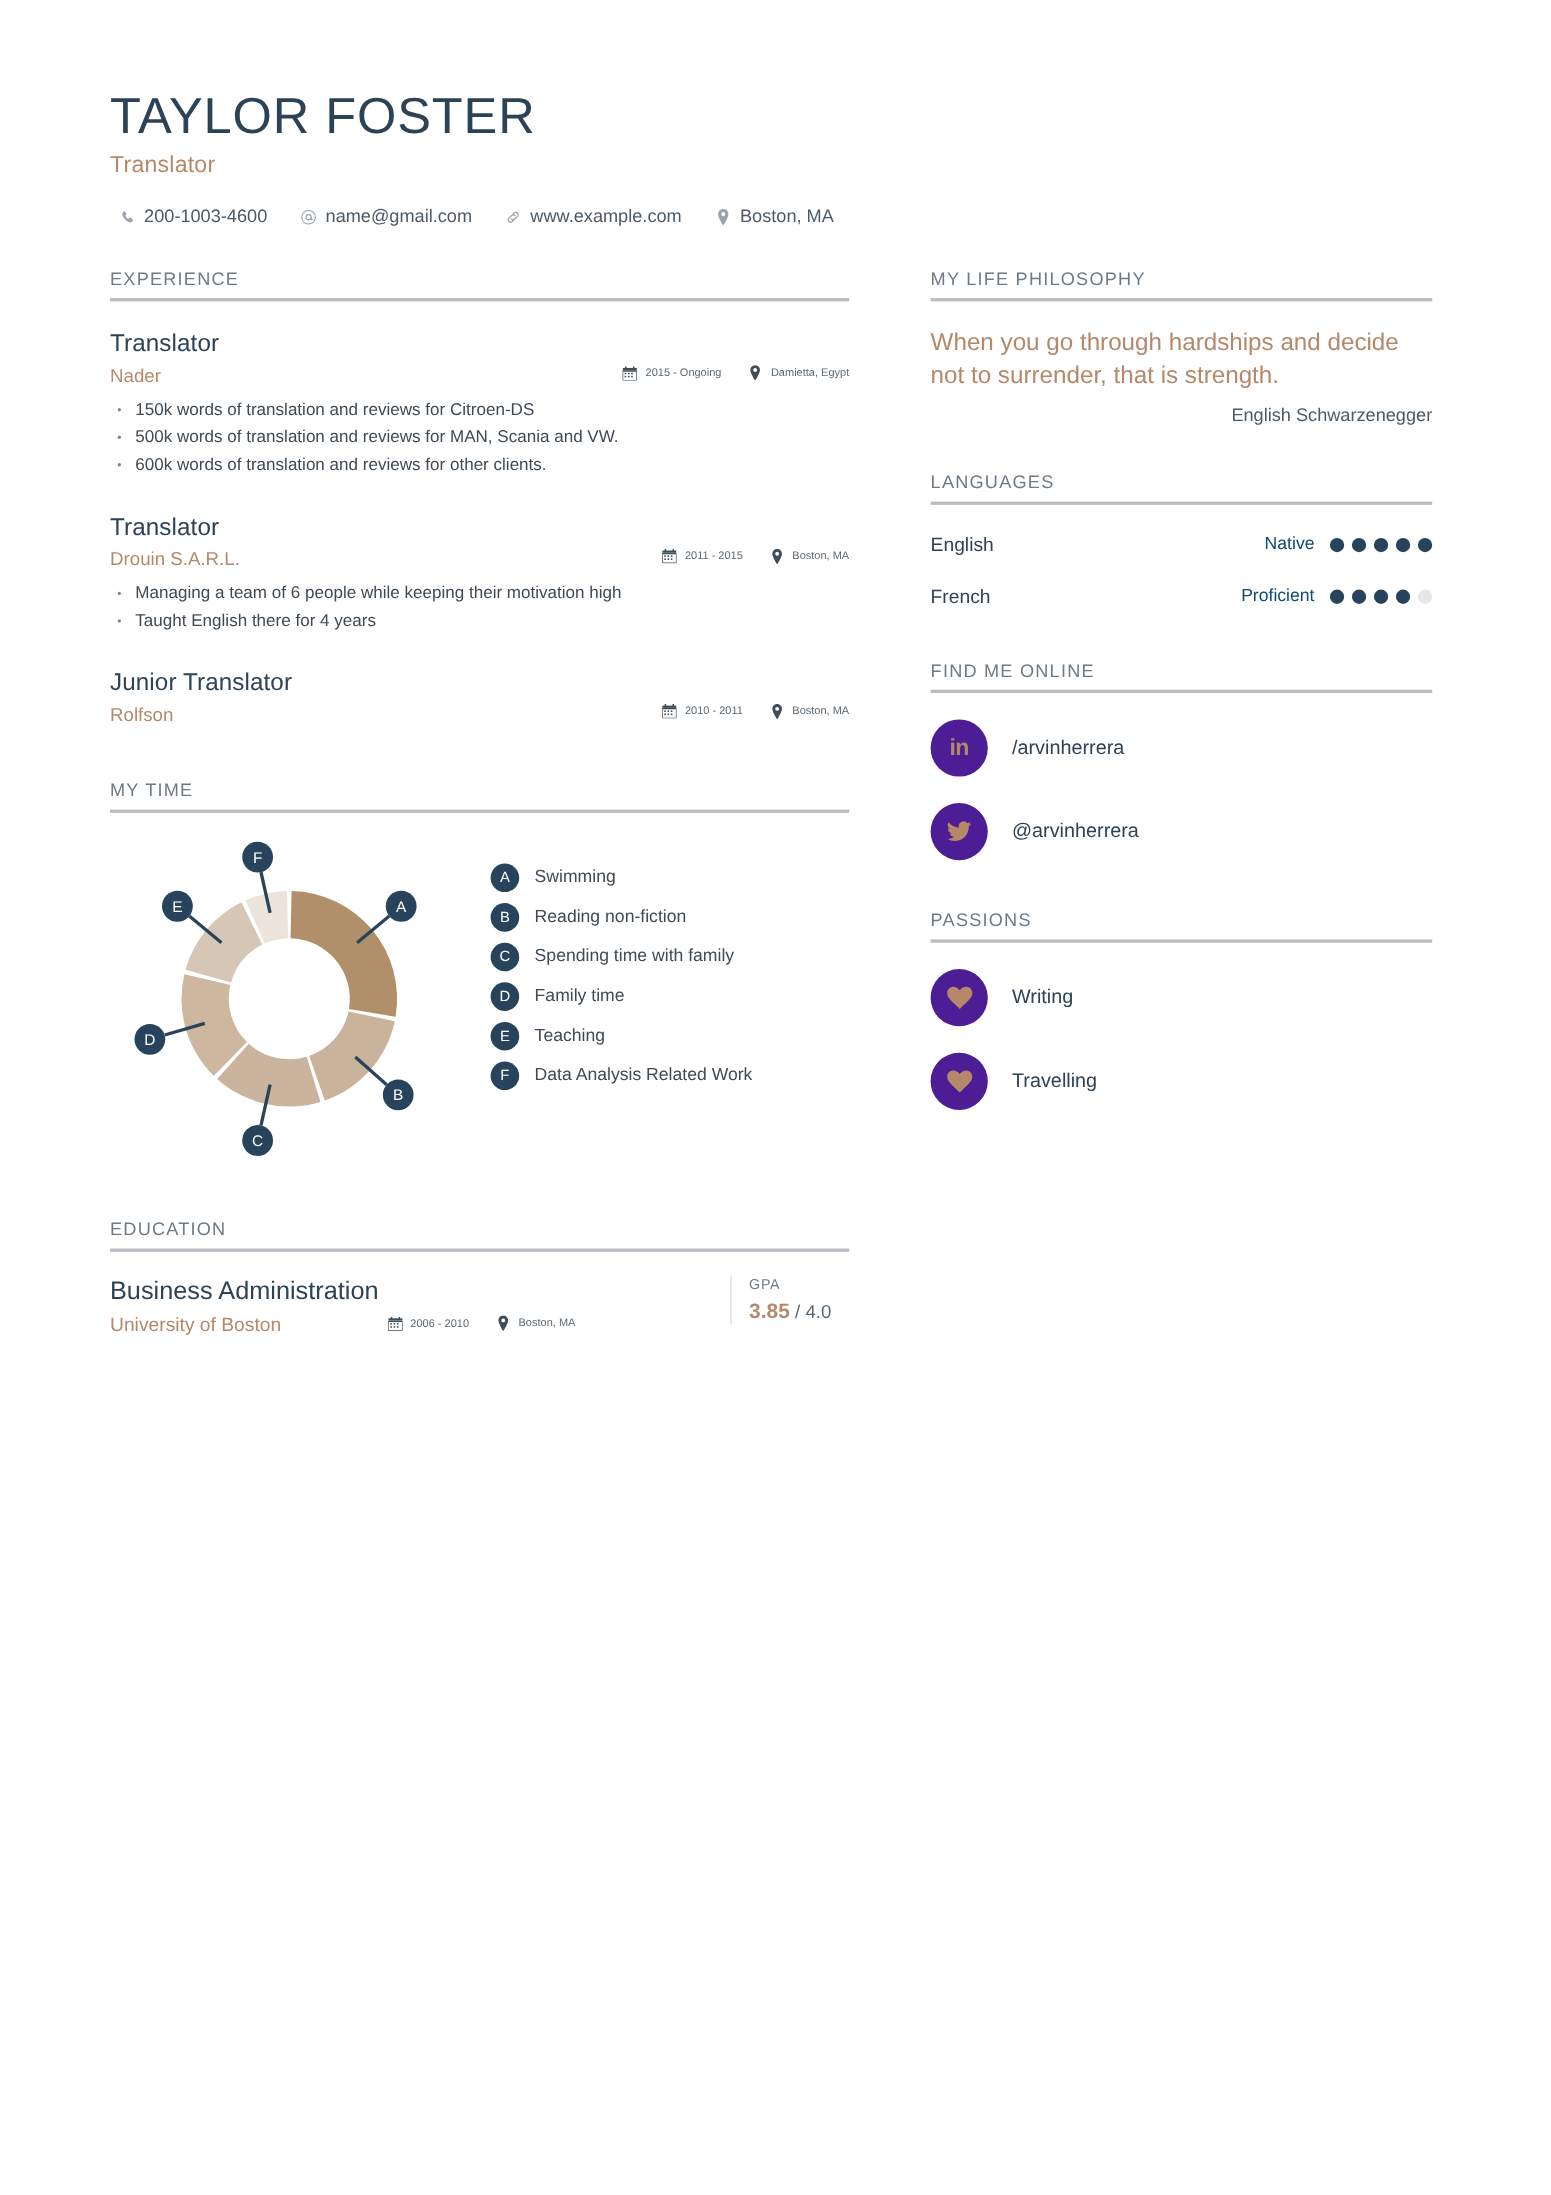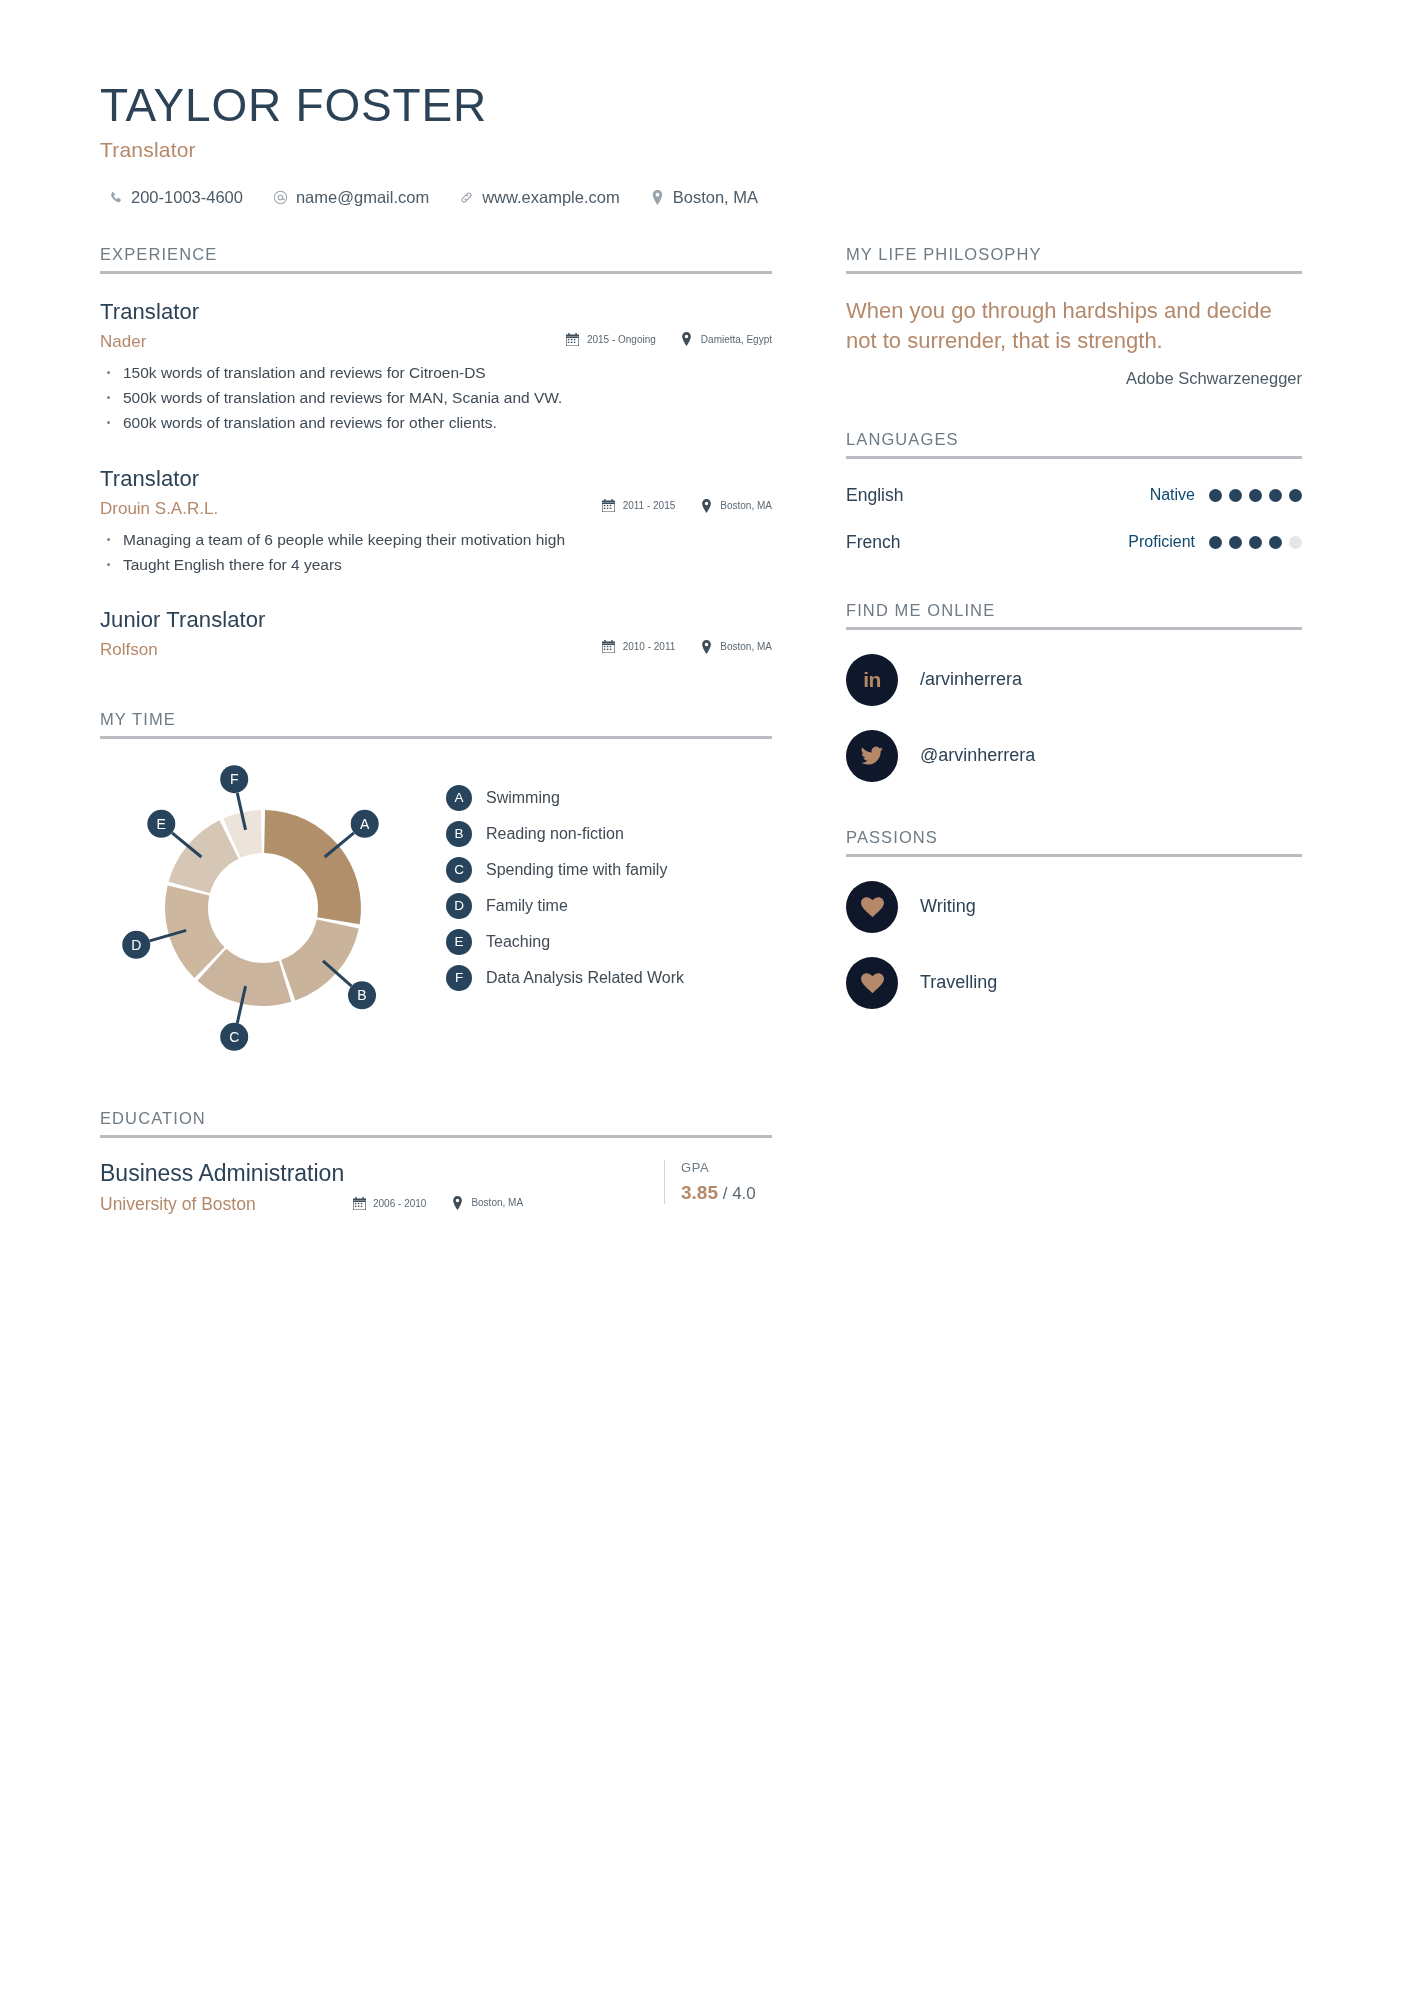--- a/index.html
+++ b/index.html
@@ -271,21 +271,21 @@
   .online-wrap { margin-top: 48px; }
   .online-row {
     display: flex;
     align-items: center;
     gap: 22px;
     margin-top: 24px;
   }
   .circ-icon {
     width: 52px; height: 52px;
     border-radius: 50%;
-    background: #0f172a;
+    background: #4c1d95;
     display: flex;
     align-items: center;
     justify-content: center;
     flex: none;
     color: #b5886a;
   }
   .circ-icon svg { display: block; }
   .circ-icon .in-text {
     font-size: 21px;
     font-weight: 700;
@@ -580,21 +580,21 @@
       </div>
 
     </div>
 
     <div class="col-right">
 
       <div class="section">
         <div class="sec-title">MY LIFE PHILOSOPHY</div>
         <div class="sec-rule"></div>
         <div class="quote">When you go through hardships and decide not to surrender, that is strength.</div>
-        <div class="quote-author">Adobe Schwarzenegger</div>
+        <div class="quote-author">English Schwarzenegger</div>
       </div>
 
 
       <div class="section lang-wrap">
         <div class="sec-title">LANGUAGES</div>
         <div class="sec-rule"></div>
 
         <div class="lang-row">
           <span class="lang-name">English</span>
           <span class="lang-level">Native</span>

